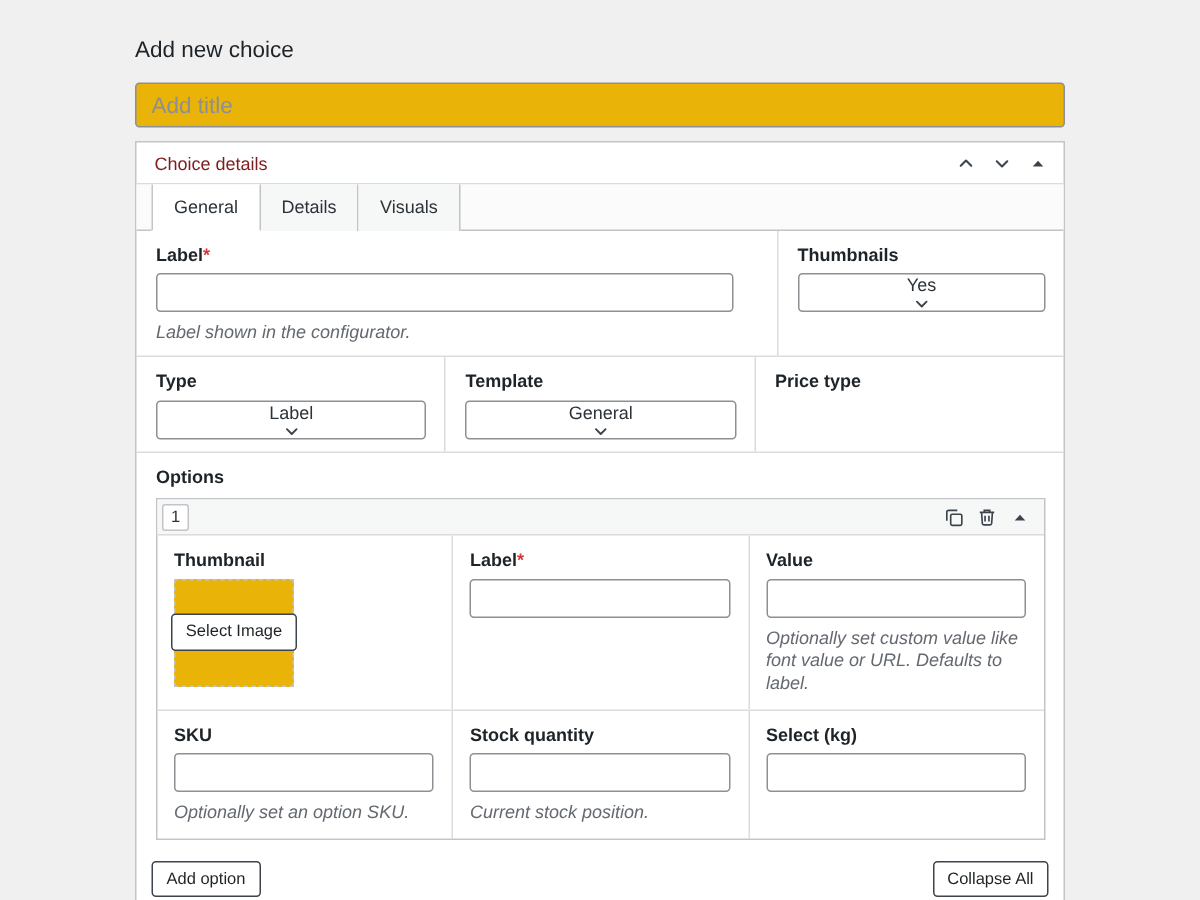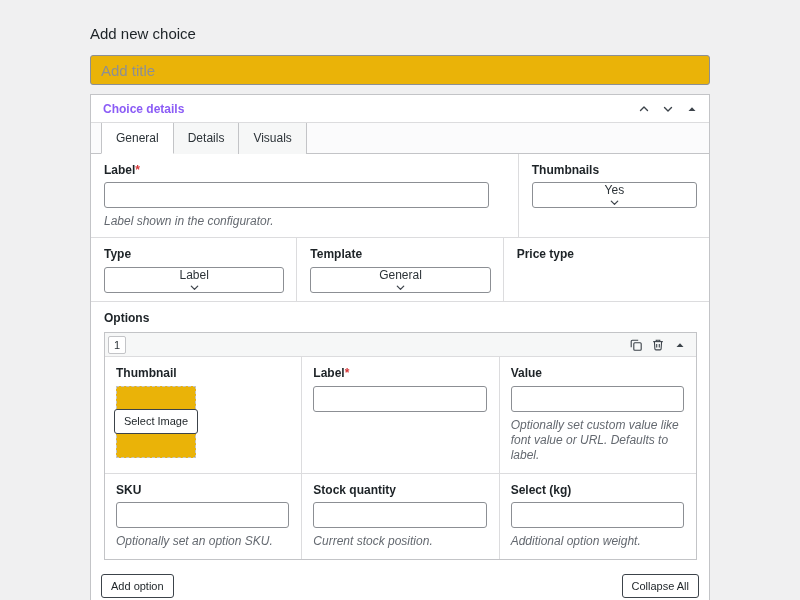--- a/index.html
+++ b/index.html
@@ -42,21 +42,21 @@
   }
 
   .metabox-header {
     display: flex;
     align-items: center;
     justify-content: space-between;
     height: 28px;
     padding: 0 6px 0 12px;
     border-bottom: 1px solid #dcdcde;
   }
-  .metabox-title { font-size: 12px; font-weight: bold; color: #8b5cf6; }
+  .metabox-title { font-size: 12px; font-weight: normal; color: #7f1d1d; }
   .handle-actions { display: flex; align-items: center; gap: 2px; }
   .icon-btn {
     width: 22px; height: 22px;
     display: flex; align-items: center; justify-content: center;
     background: transparent; border: none; cursor: pointer;
     color: #3c434a; padding: 0;
   }
 
   .tabs {
     display: flex;
@@ -332,21 +332,20 @@
             <p class="help">Optionally set an option SKU.</p>
           </div>
           <div class="ocell">
             <label class="field-label">Stock quantity</label>
             <input class="text-input" type="text" style="">
             <p class="help">Current stock position.</p>
           </div>
           <div class="ocell">
             <label class="field-label">Select (kg)</label>
             <input class="text-input" type="text" style="">
-            <p class="help">Additional option weight.</p>
           </div>
         </div>
 
       </div>
     </div>
 
     <div class="metabox-footer">
       <button class="btn">Add option</button>
       <button class="btn">Collapse All</button>
     </div>

